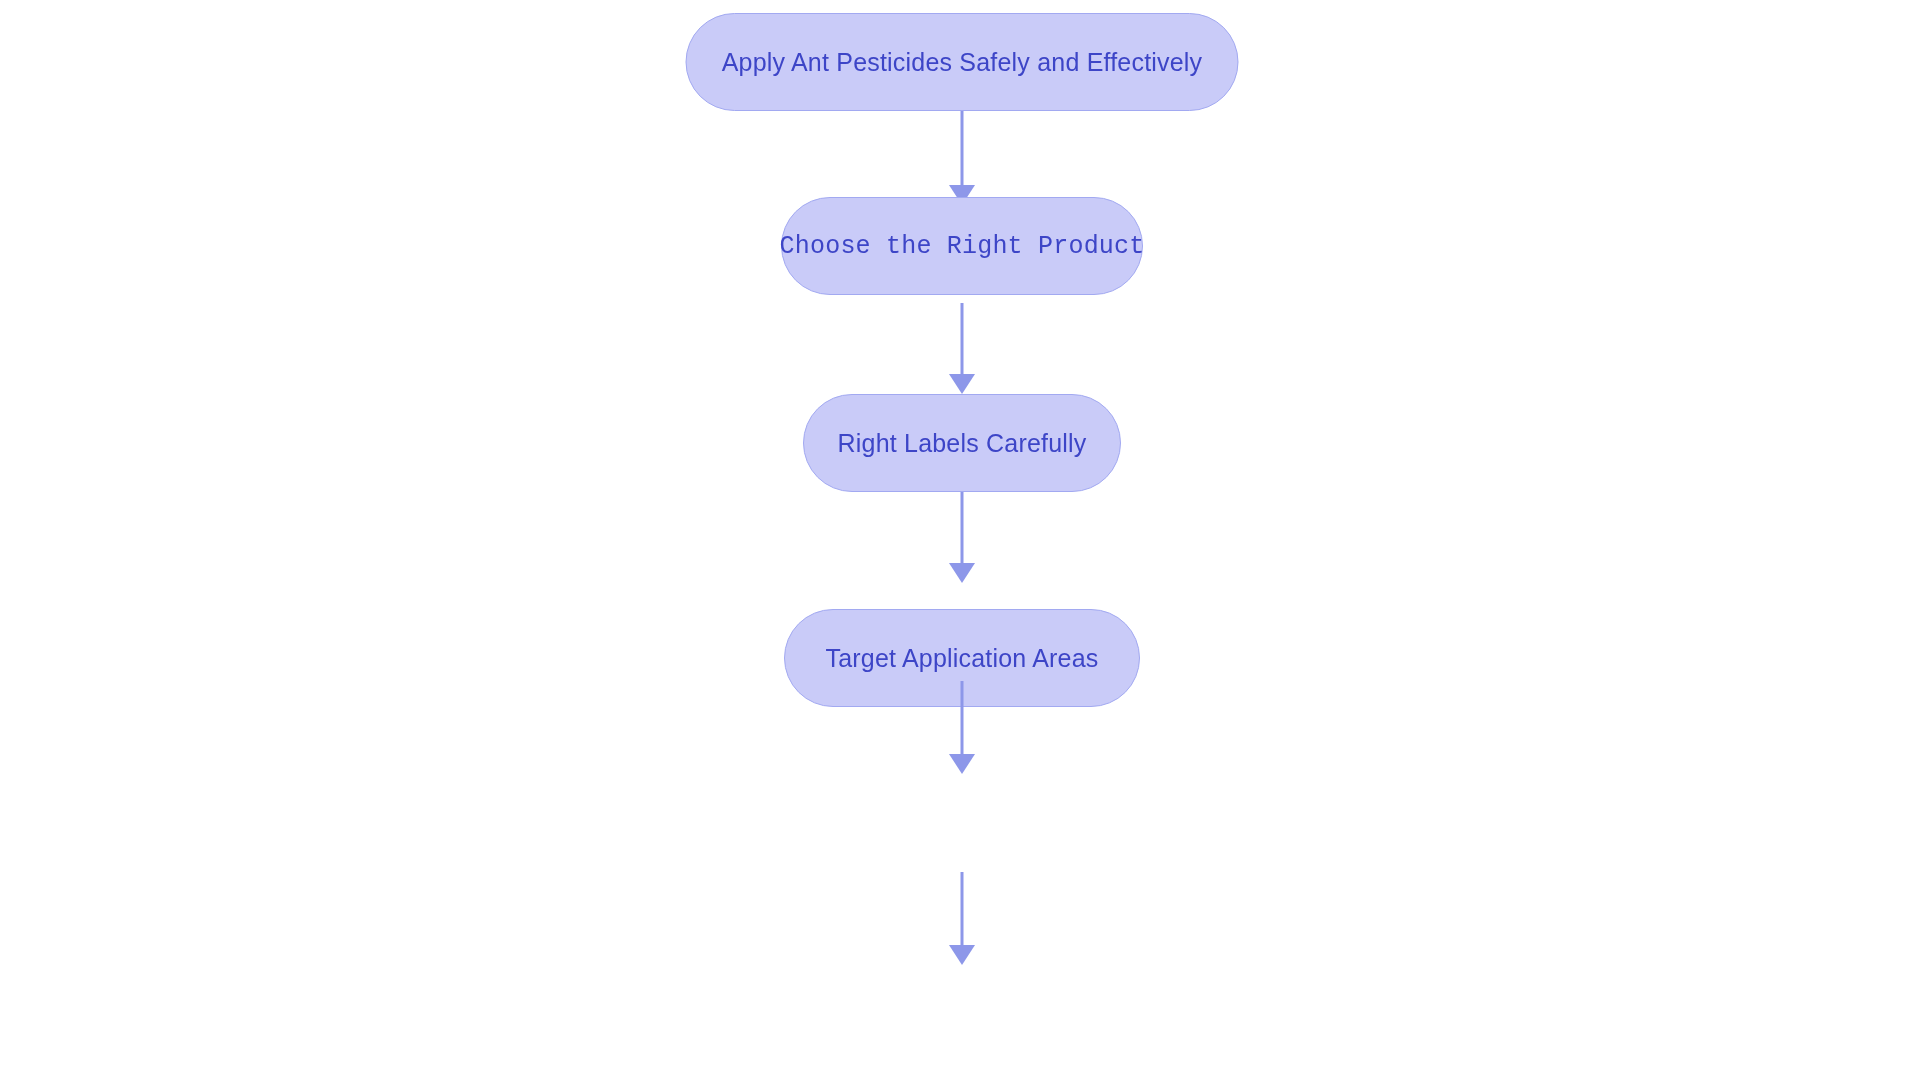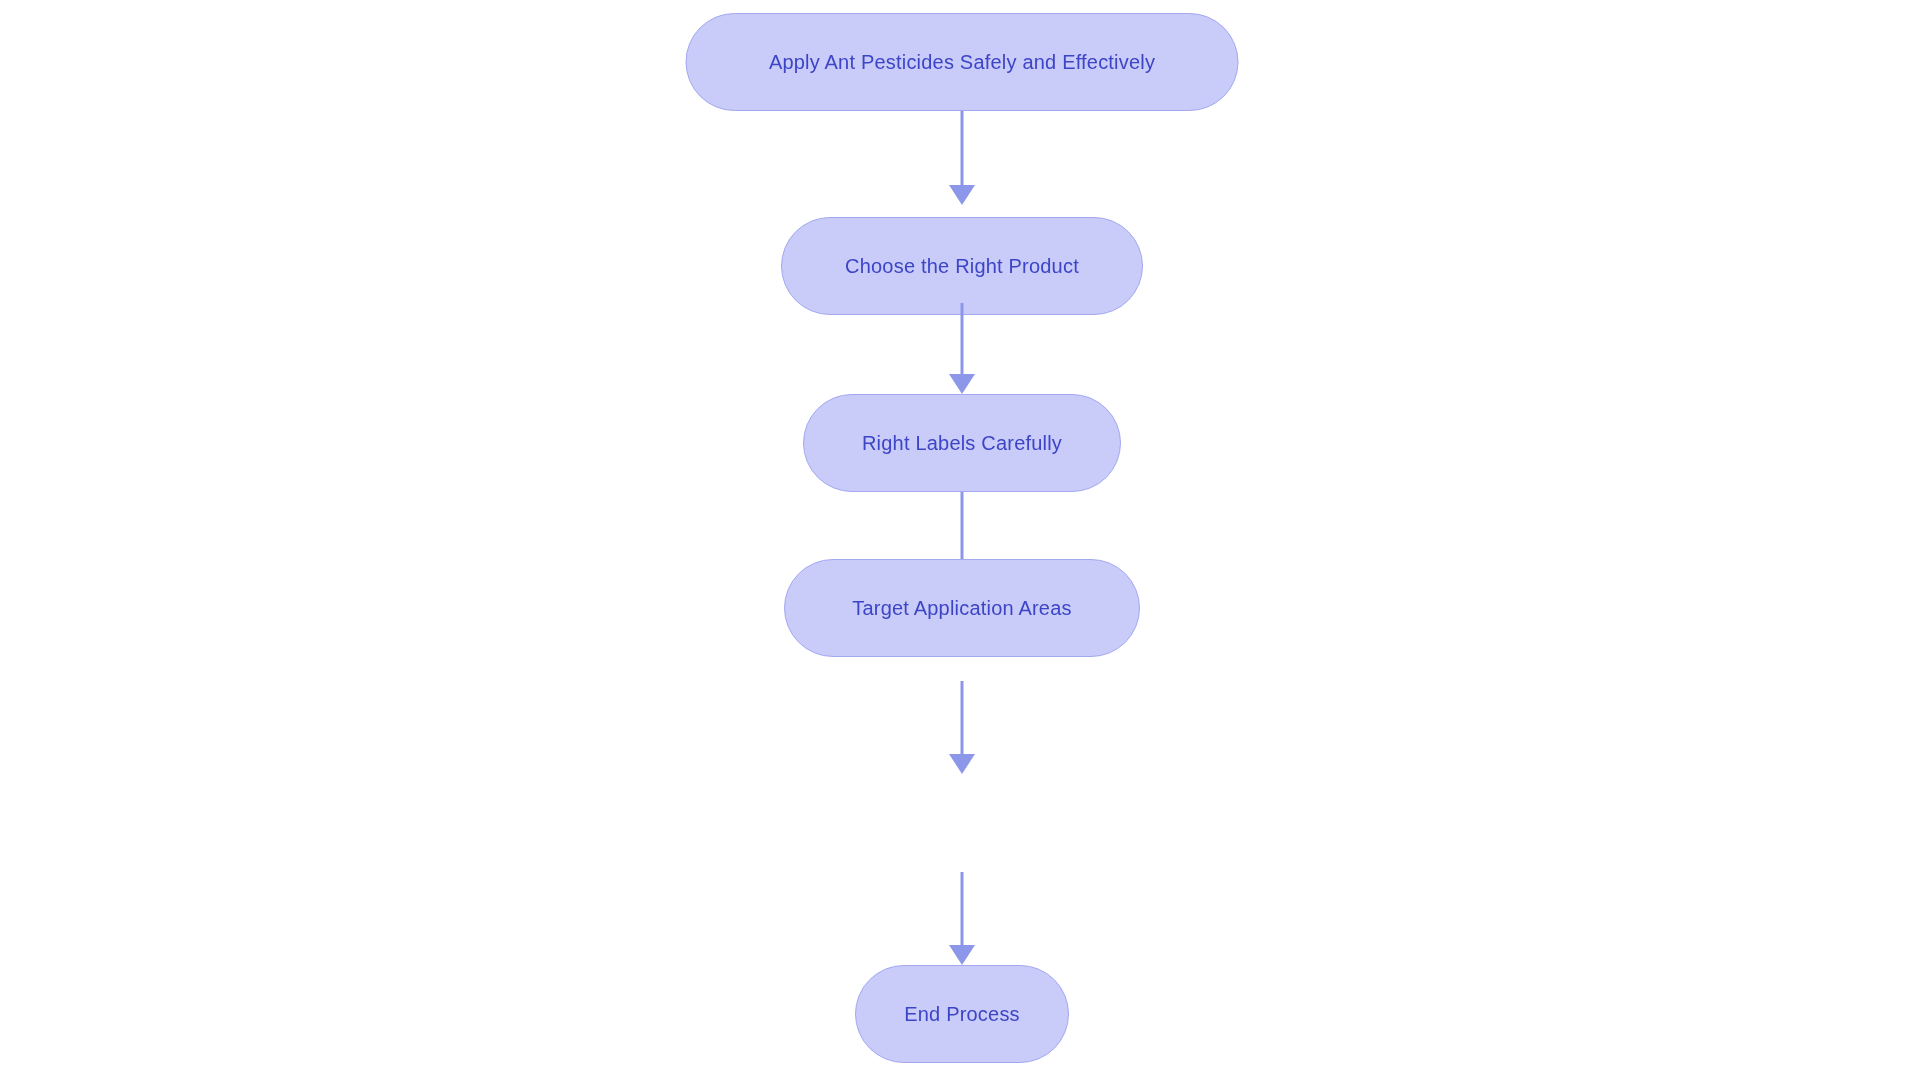--- a/index.html
+++ b/index.html
@@ -26,29 +26,29 @@
     left: 962px;
     transform: translateX(-50%);
     height: 98px;
     background: var(--node-fill);
     border: 1.5px solid var(--node-border);
     border-radius: 49px;
     display: flex;
     align-items: center;
     justify-content: center;
     color: var(--text);
-    font-size: 20px;
+    font-size: 25px;
     letter-spacing: 0.2px;
     white-space: nowrap;
   }
   .node span { display: block; }
   .n1 { top: 13px;  width: 553px; }
-  .n2 { top: 217px; width: 362px; }
+  .n2 { top: 197px; width: 362px; font-family: Liberation Mono, monospace; }
   .n3 { top: 394px; width: 318px; }
-  .n4 { top: 559px; width: 356px; }
+  .n4 { top: 609px; width: 356px; }
   .n5 { top: 774px; width: 330px; }
   .n6 { top: 965px; width: 214px; }
 
   .arrow {
     position: absolute;
     left: 962px;
     transform: translateX(-50%);
     width: 26px;
   }
   .a1 { top: 111px; height: 94px; }
@@ -117,17 +117,14 @@
     <div class="line"></div>
     <div class="head"></div>
   </div>
 
 
   <div class="arrow a5">
     <div class="line"></div>
     <div class="head"></div>
   </div>
 
-  <div class="node n6">
-    <span>End Process</span>
-  </div>
 
 </div>
 
 </body></html>

